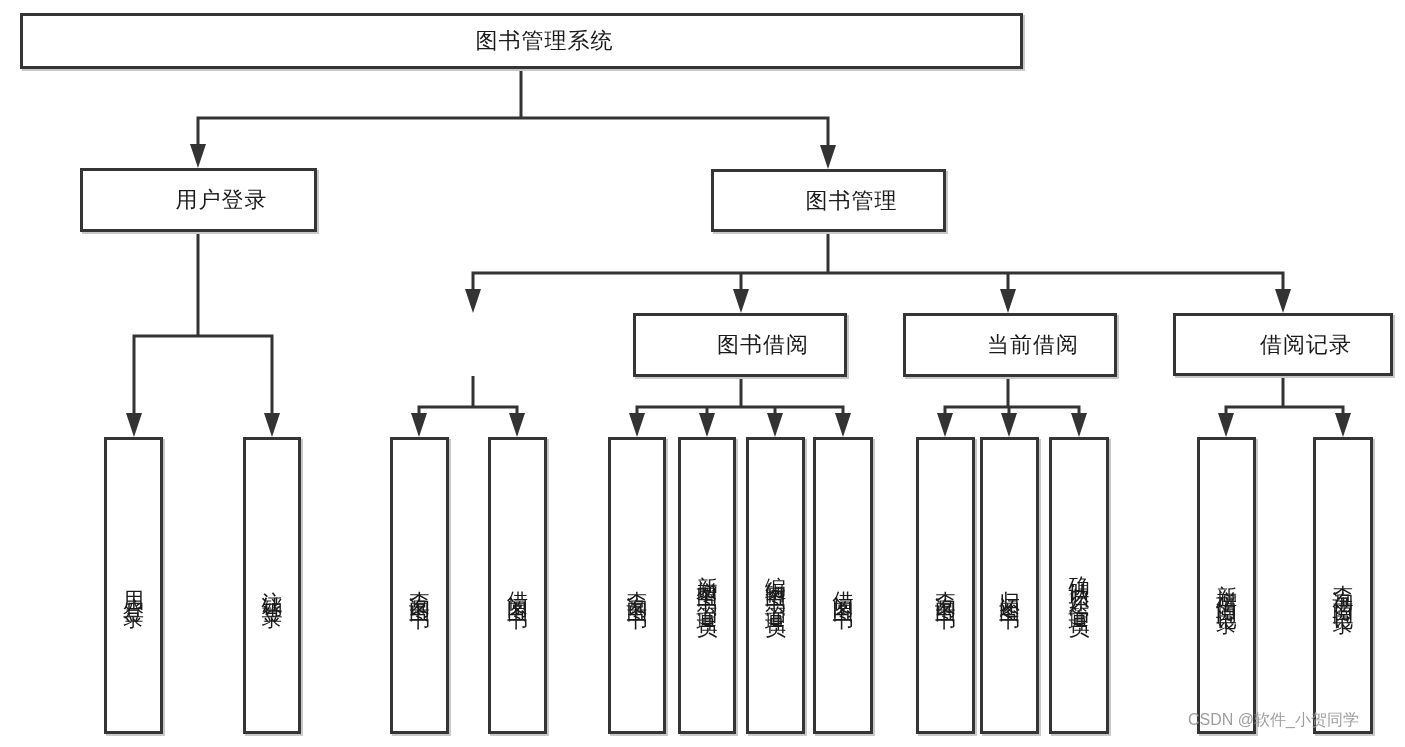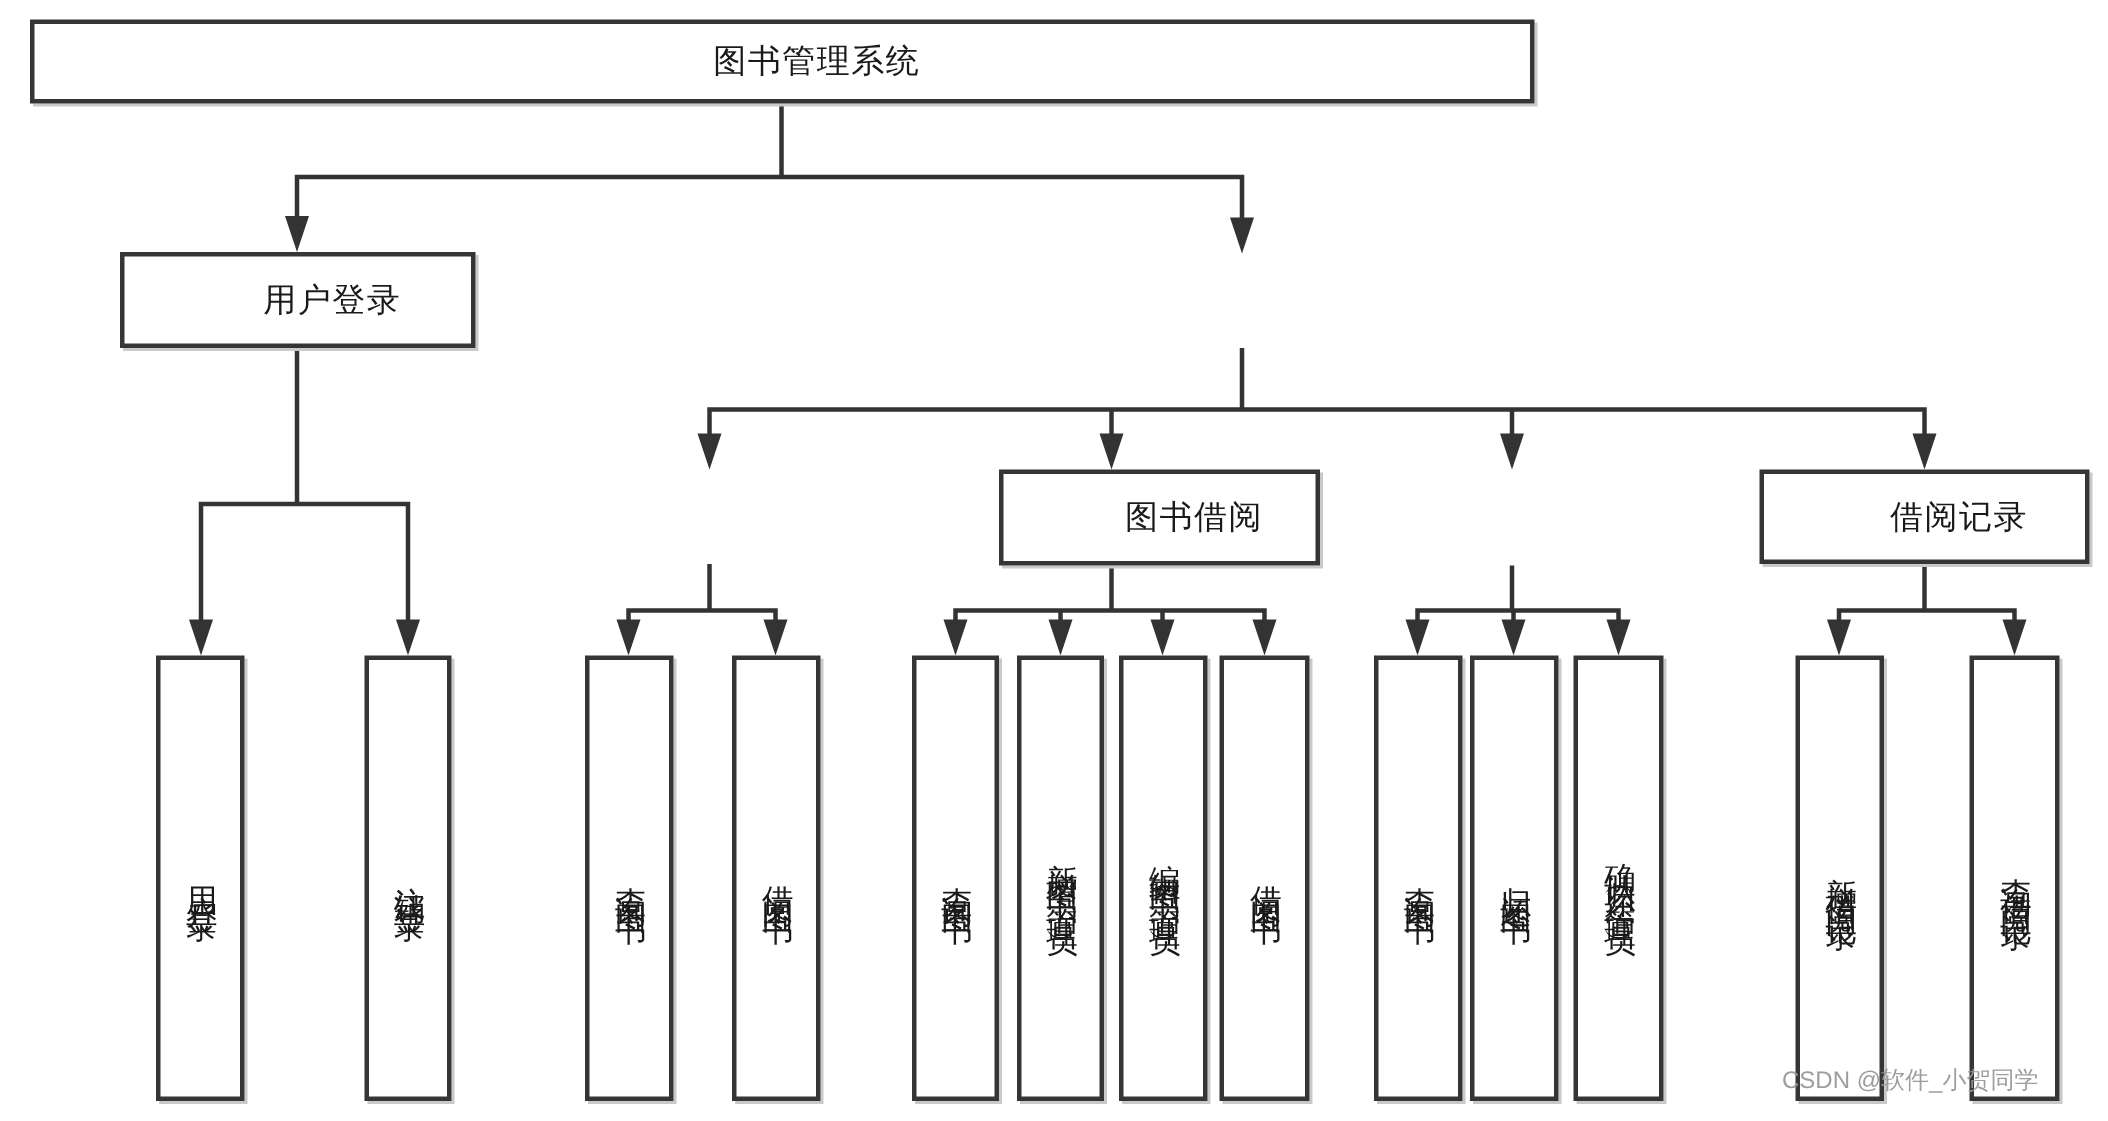--- a/index.html
+++ b/index.html
@@ -83,22 +83,24 @@
       <path d="M1283 376 V407"></path>
       <path d="M1226 431 V407 H1343 V431"></path>
       <polygon points="1218,413 1234,413 1226,437"></polygon>
       <polygon points="1335,413 1351,413 1343,437"></polygon>
     </g>
   </svg>
 
   <div class="hbox" style="left:20px;top:13px;width:1003px;height:56px;">图书管理系统</div>
 
   <div class="hbox" style="left:80px;top:168px;width:237px;height:64px;">用户登录</div>
+  <div class="hbox" style="left:711px;top:169px;width:235px;height:63px;">图书管理</div>
 
-  <div class="hbox" style="left:633px;top:313px;width:214px;height:64px;margin-left:33px;">图书借阅</div>
+  <div class="hbox" style="left:633px;top:313px;width:214px;height:64px;">图书借阅</div>
+  <div class="hbox" style="left:903px;top:313px;width:214px;height:64px;">当前借阅</div>
   <div class="hbox" style="left:1173px;top:313px;width:220px;height:63px;">借阅记录</div>
 
   <div class="vbox" style="left:104px;width:59px;">用户登录</div>
   <div class="vbox" style="left:243px;width:58px;">注销登录</div>
 
   <div class="vbox" style="left:390px;width:59px;">查询图书</div>
   <div class="vbox" style="left:488px;width:59px;">借阅图书</div>
 
   <div class="vbox" style="left:608px;width:58px;">查询图书</div>
   <div class="vbox" style="left:678px;width:58px;">新增图书（管理员）</div>

